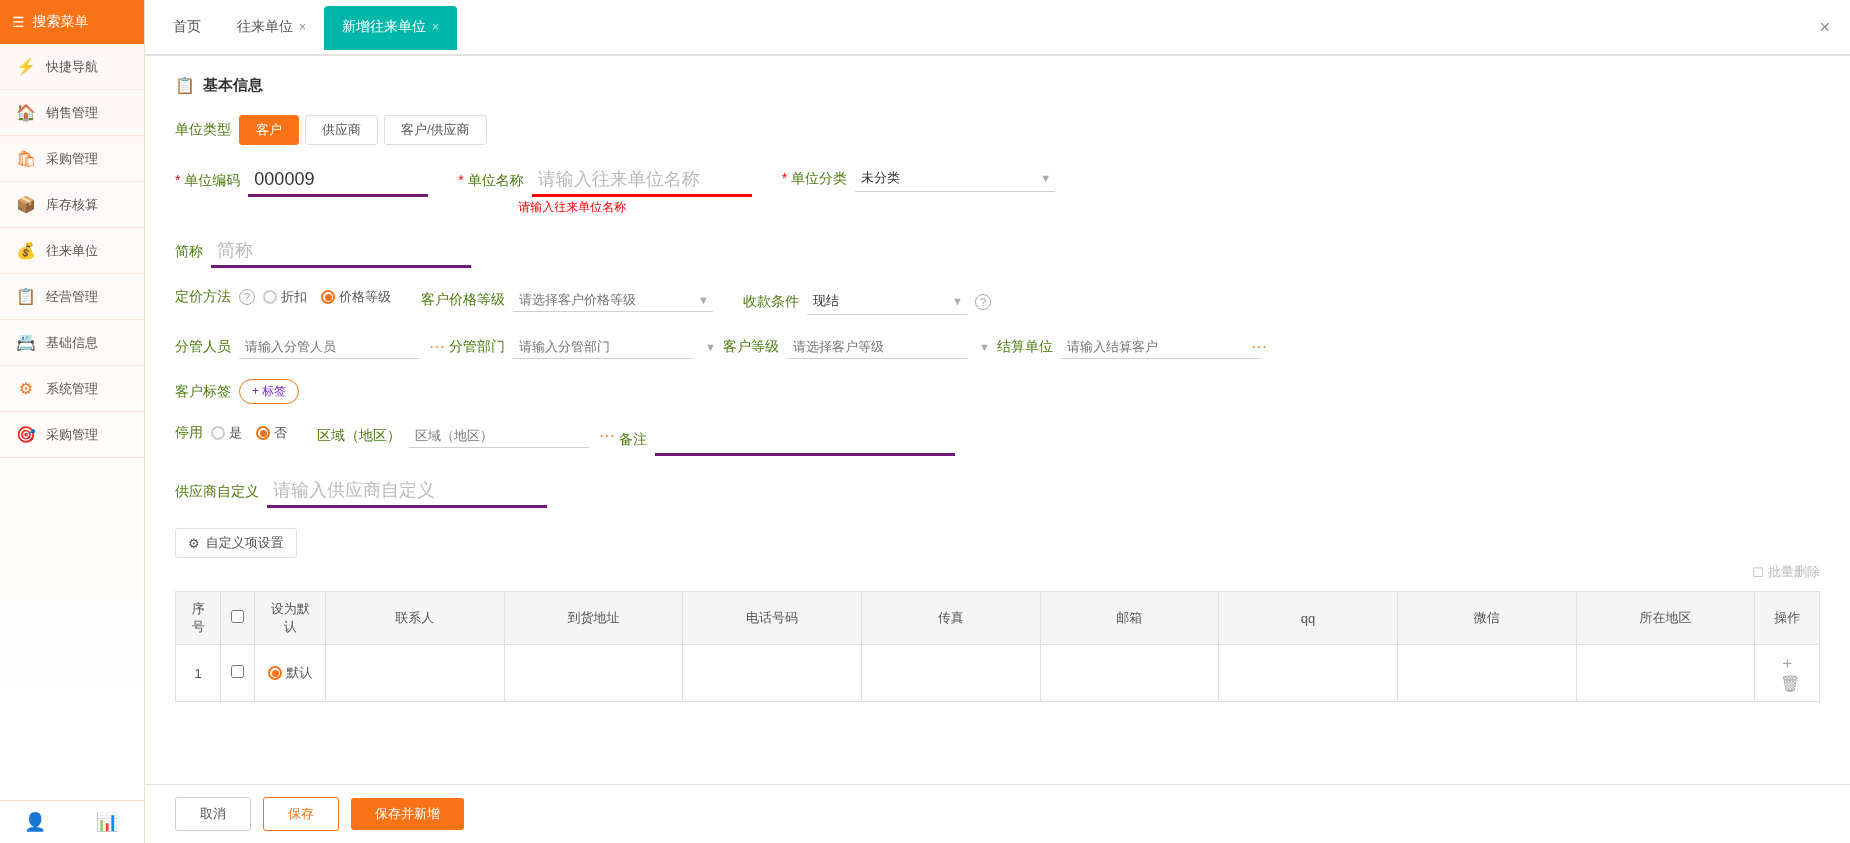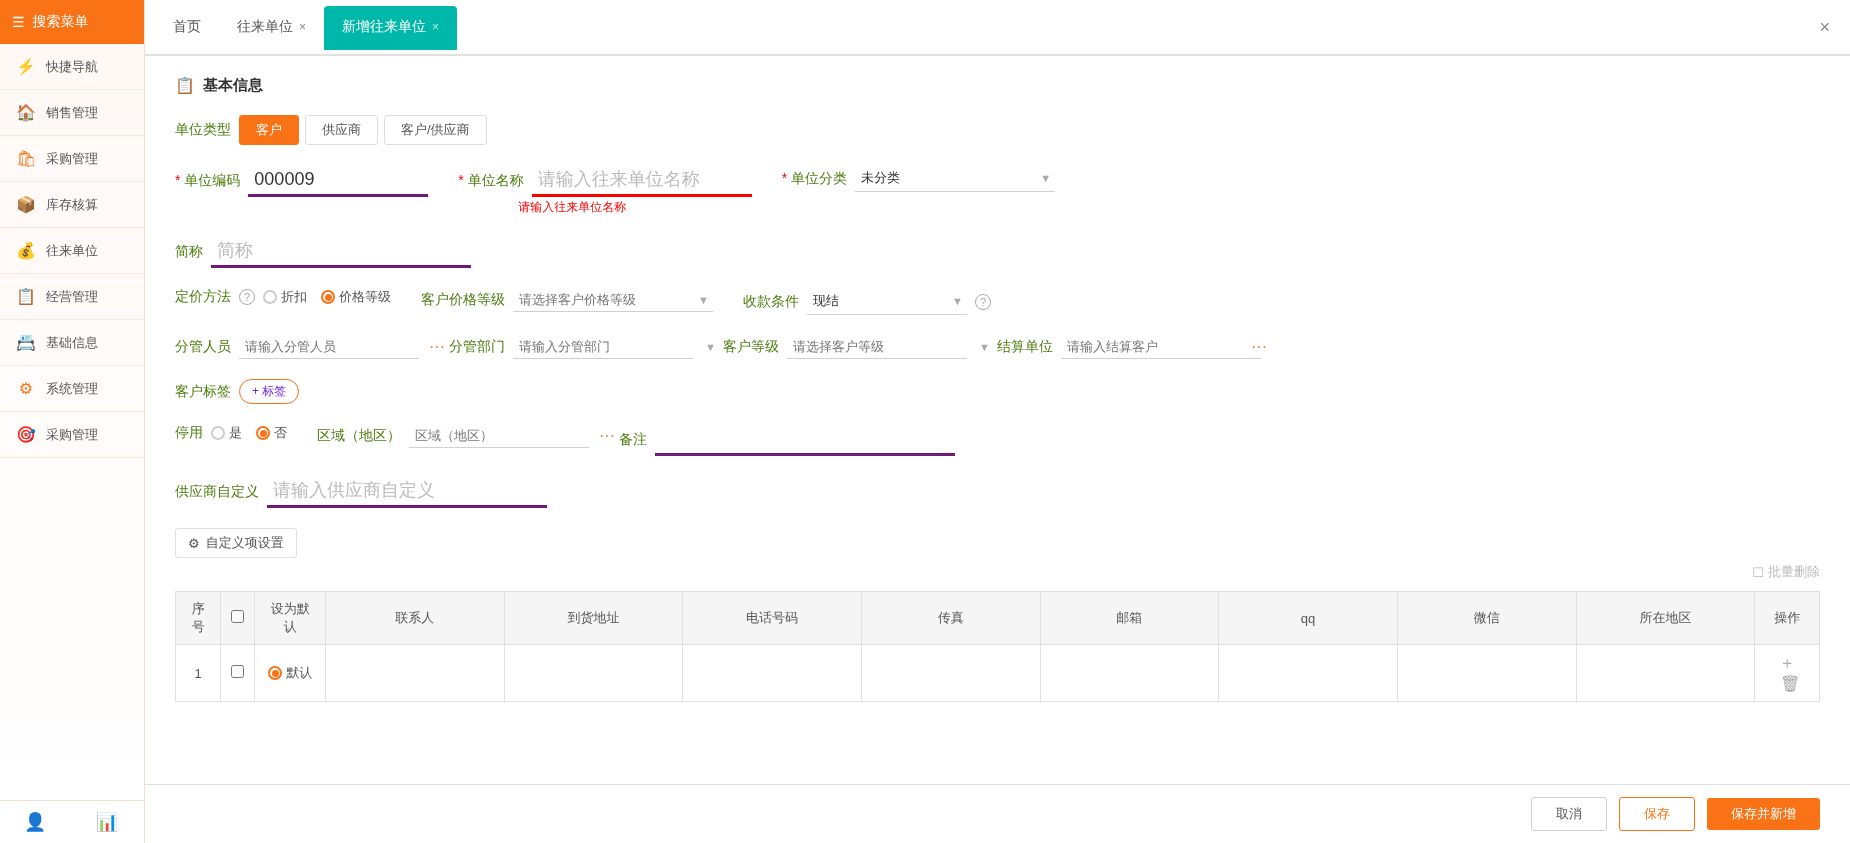--- a/index.html
+++ b/index.html
@@ -301,21 +301,20 @@
       margin-bottom: 5px;
       display: flex;
       justify-content: flex-end;
       align-items: center;
       gap: 4px;
     }
 
     
     .footer {
       display: flex;
-      justify-content: flex-end;
       align-items: center;
       gap: 12px;
       padding: 12px 30px;
       background: #fff;
       border-top: 1px solid #e0e0e0;
     }
     .btn-cancel {
       padding: 7px 24px;
       border: 1px solid #d0d0d0;
       border-radius: 3px;

